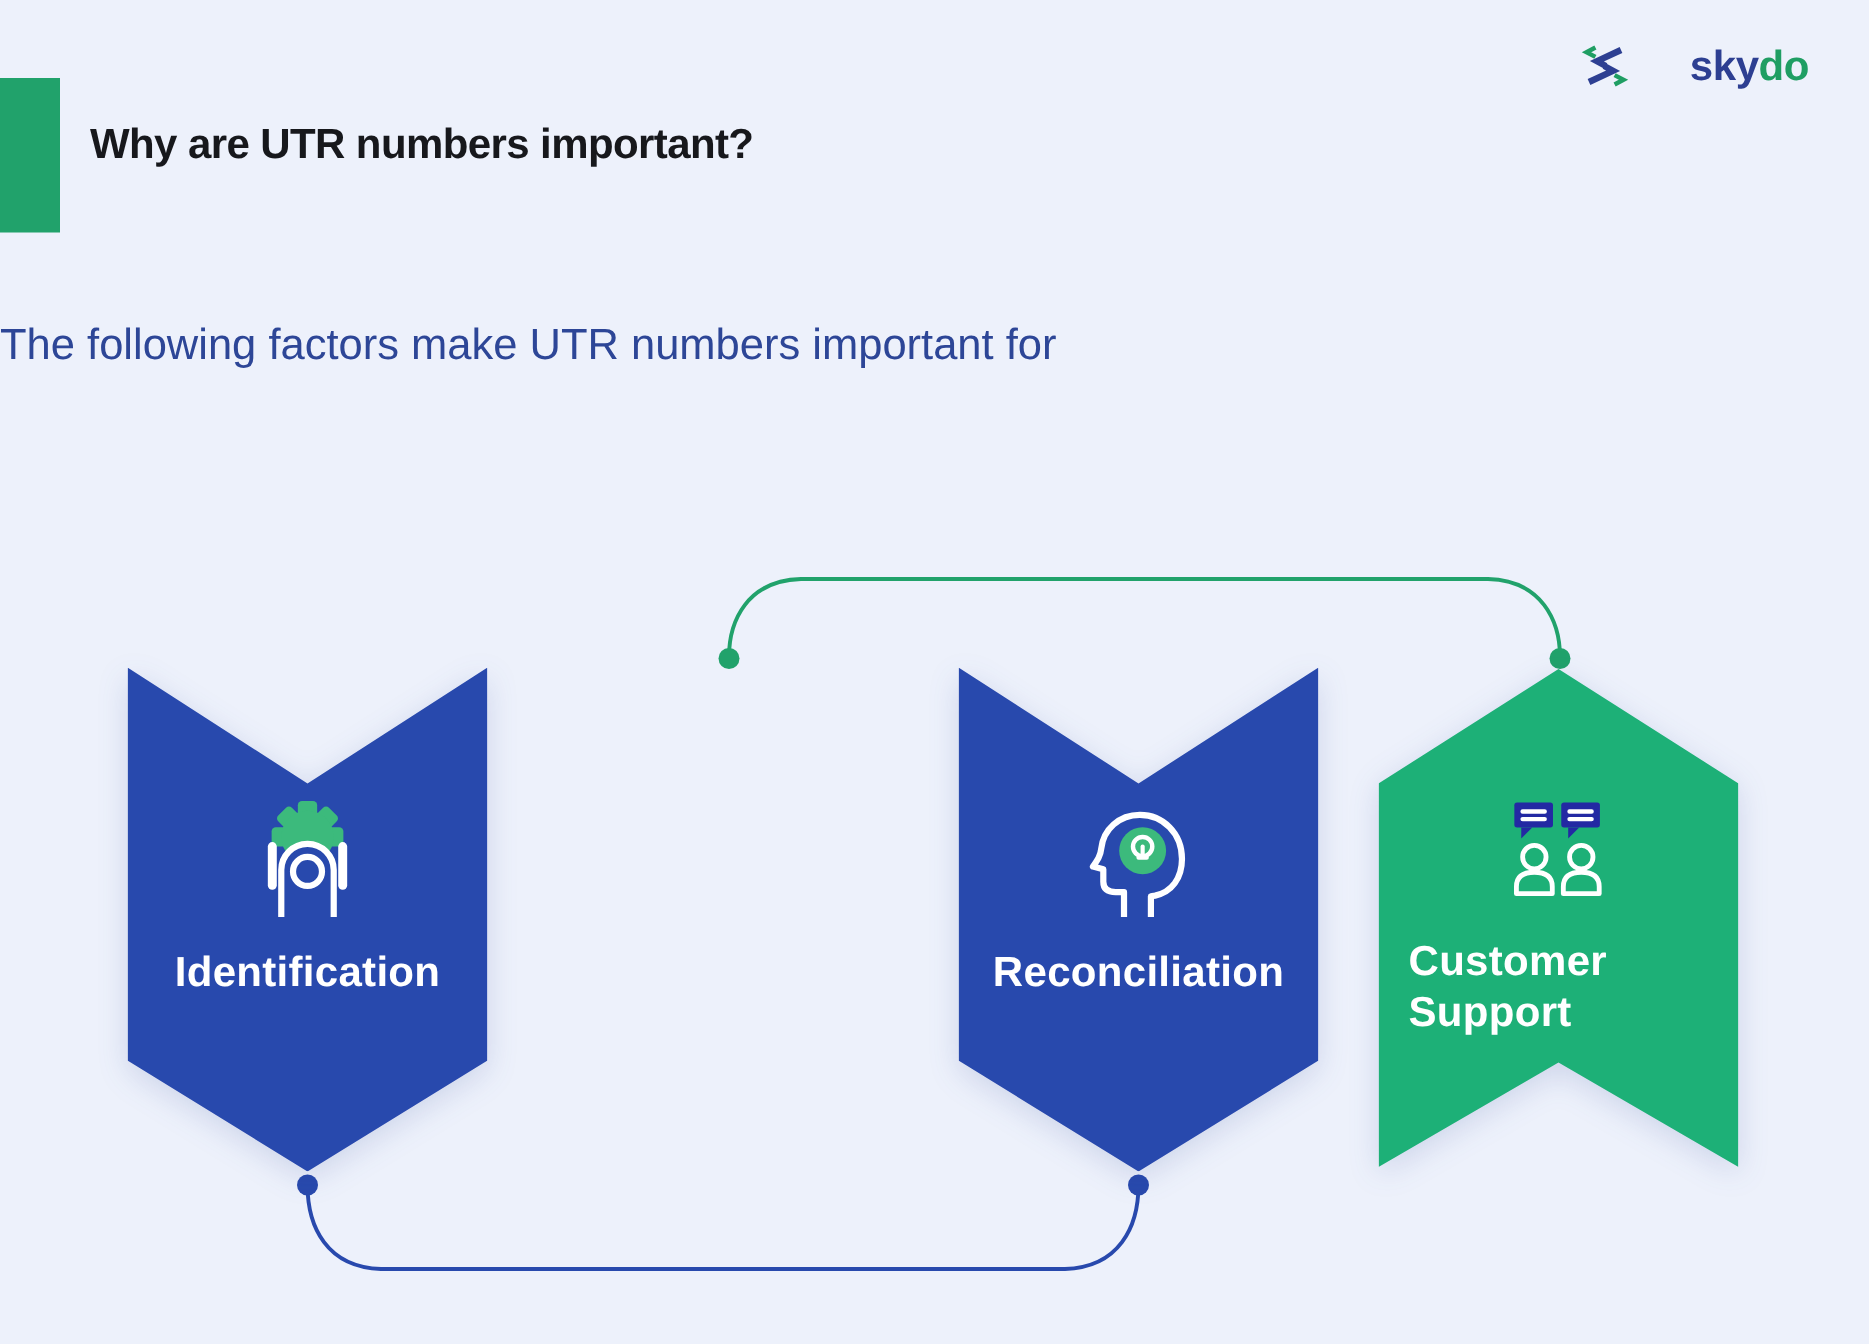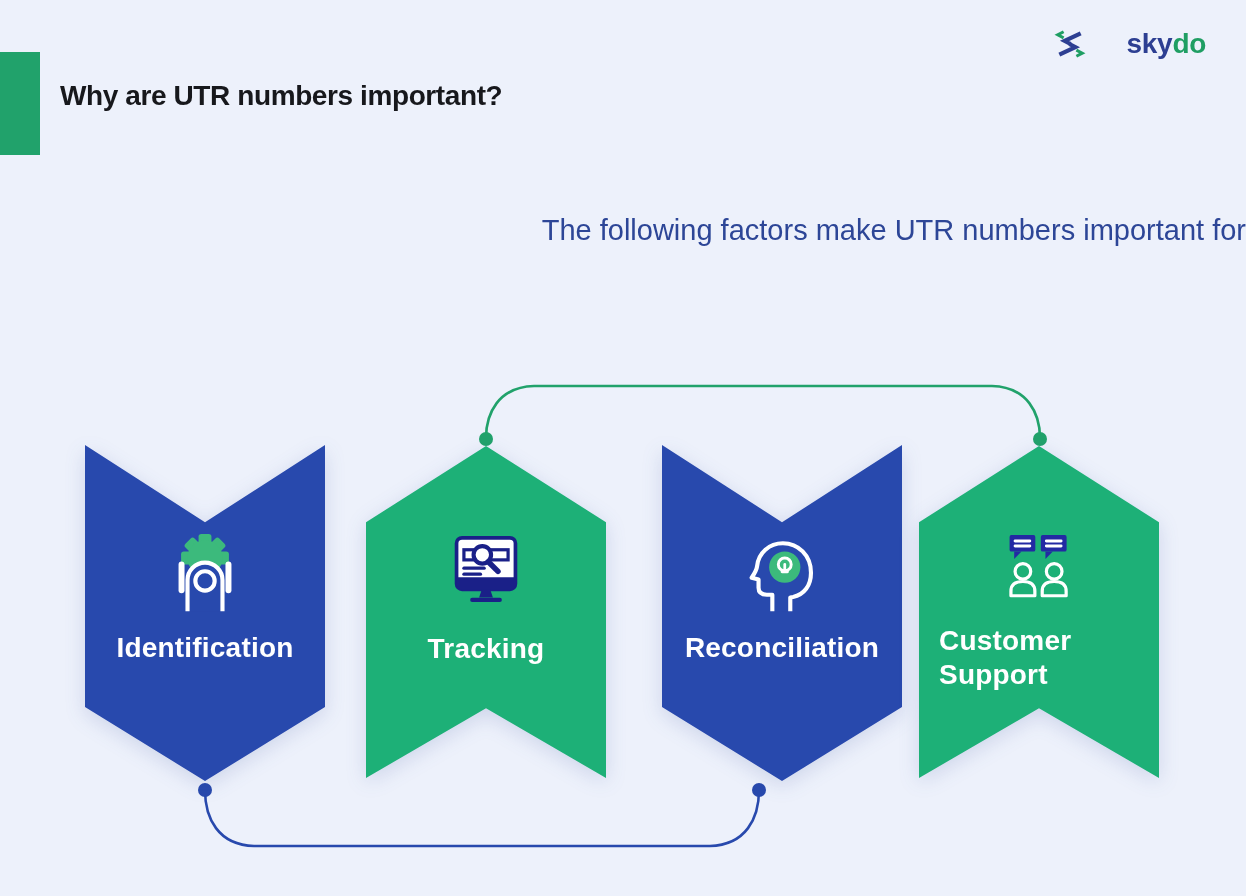--- a/index.html
+++ b/index.html
@@ -35,21 +35,21 @@
   .logo{
     position:absolute;right:40px;top:28px;
     display:flex;align-items:center;gap:5px;
   }
   .logo svg{width:32px;height:32px;}
   .logo-text{font-size:28px;font-weight:700;letter-spacing:-0.3px;}
   .logo-sky{color:var(--logo-navy);margin-left:36px;}
   .logo-do{color:var(--logo-green);}
   .subtitle{
     position:absolute;left:0;top:212px;width:100%;
-    text-align:right;font-size:29px;line-height:37px;
+    text-align:left;font-size:29px;line-height:37px;
     color:var(--subtitle-text);
   }
   .connectors{
     position:absolute;left:0;top:0;width:1246px;height:896px;
     pointer-events:none;
   }
   .line-green{stroke:var(--accent-bar-green);stroke-width:2.6;fill:none;}
   .dot-green{fill:var(--accent-bar-green);}
   .line-blue{stroke:var(--banner-blue);stroke-width:2.6;fill:none;}
   .dot-blue{fill:var(--banner-blue);}
@@ -61,21 +61,21 @@
   .banner.blue{
     background:var(--banner-blue);
     clip-path:polygon(0 0,50% 23%,100% 0,100% 78%,50% 100%,0 78%);
   }
   .banner.green{
     background:var(--banner-green);
     clip-path:polygon(50% 0,100% 23%,100% 100%,50% 79%,0 100%,0 23%);
   }
   .b1{left:85px;top:445px;height:336px;}
   .b2{left:366px;top:446px;height:332px;}
-  .b3{left:639px;top:445px;height:336px;margin-left:23px;}
+  .b3{left:639px;top:445px;height:336px;}
   .b4{left:919px;top:446px;height:332px;}
   .content{
     position:absolute;left:0;right:0;top:78px;height:190px;
     display:flex;flex-direction:column;align-items:center;gap:16px;
   }
   .icon{width:92px;height:92px;flex:0 0 auto;}
   .label{
     font-size:28px;line-height:34px;font-weight:700;letter-spacing:0.2px;
     color:var(--label-text);text-align:left;max-width:200px;
   }
@@ -131,38 +131,20 @@
           <path d="M31 96 V62 A19 19 0 0 1 69 62 V96" fill="var(--banner-blue)" stroke="#fff" stroke-width="4.5" stroke-linejoin="round"></path>
           <circle cx="50" cy="63" r="10.5" fill="var(--banner-blue)" stroke="#fff" stroke-width="4.5"></circle>
           <path class="w-stroke" d="M24.5 45 V73" stroke-width="6.5"></path>
           <path class="w-stroke" d="M75.5 45 V73" stroke-width="6.5"></path>
         </svg>
         <div class="label">Identification</div>
       </div>
     </div>
   </div>
 
-  <div class="banner-wrap b2">
-    <div class="banner green">
-      <div class="content">
-        <svg class="icon" viewBox="0 0 100 100">
-          <rect x="18" y="15" width="64" height="56" rx="6" fill="#fff" stroke="var(--icon-navy)" stroke-width="4"></rect>
-          <path d="M18 58 H82 V65 Q82 71 76 71 H24 Q18 71 18 65 Z" fill="var(--icon-navy)"></path>
-          <rect x="26" y="28" width="48" height="11" fill="#fff" stroke="var(--icon-navy)" stroke-width="3.5"></rect>
-          <circle cx="46" cy="33.5" r="9.5" fill="#fff" stroke="var(--icon-navy)" stroke-width="4.5"></circle>
-          <path class="n-stroke" d="M52.5 41 L63 51.5" stroke-width="6"></path>
-          <path class="n-stroke" d="M26 48 H48" stroke-width="3.5"></path>
-          <path class="n-stroke" d="M26 54.5 H44" stroke-width="3.5"></path>
-          <path d="M45.5 71 L42.5 80 H57.5 L54.5 71 Z" fill="var(--icon-navy)"></path>
-          <path class="n-stroke" d="M35 82.5 H65" stroke-width="4.5"></path>
-        </svg>
-        <div class="label">Tracking</div>
-      </div>
-    </div>
-  </div>
 
   <div class="banner-wrap b3">
     <div class="banner blue">
       <div class="content">
         <svg class="icon" viewBox="0 0 100 100">
           <path d="M59 96 V81 L62 80.5 C74 78 81.5 68 81.5 54 C81.5 35 67.5 22 51 22 C36 22 24.5 32.5 23 46.5 C22.5 51.5 20.5 54.5 17 59.5 L24.5 61.5 V70.5 C24.5 75.5 27.5 78 33.5 78 H39.5 V96" fill="var(--banner-blue)" stroke="#fff" stroke-width="4.5" stroke-linejoin="round"></path>
           <circle cx="53" cy="48" r="17" fill="var(--icon-green)"></circle>
           <circle cx="53" cy="45" r="7" class="w-stroke" stroke-width="3.2"></circle>
           <path class="w-stroke" d="M53 45 V52.5" stroke-width="3"></path>
           <path class="w-stroke" d="M50 53 H56" stroke-width="3"></path>

